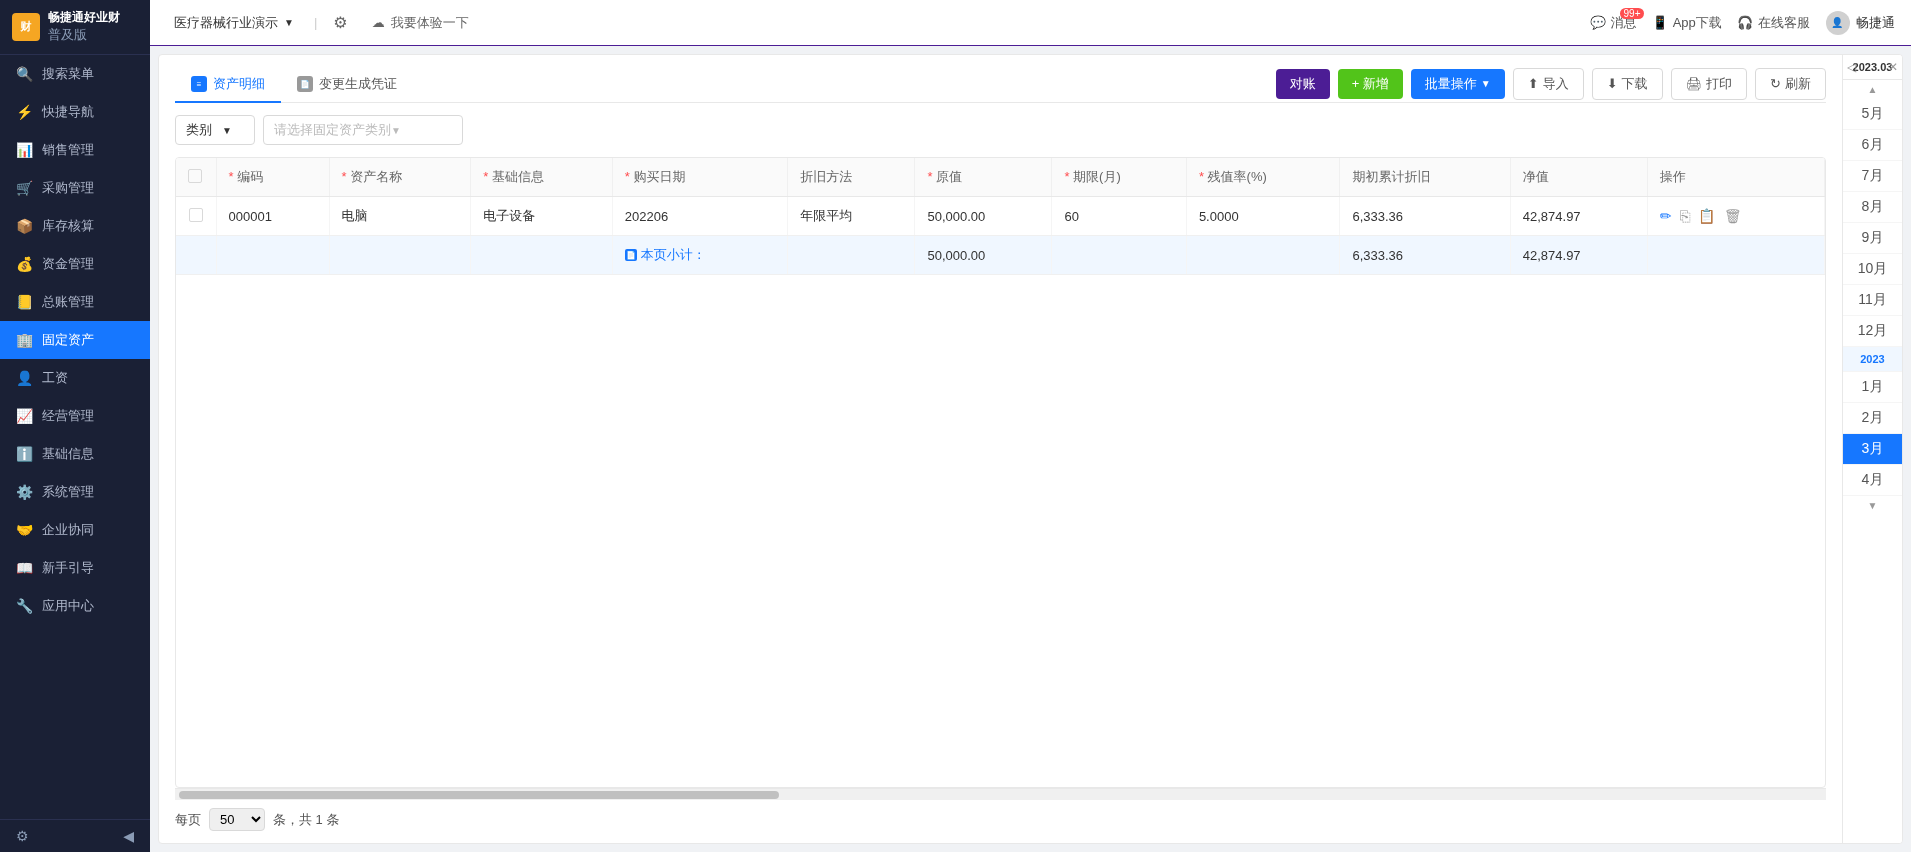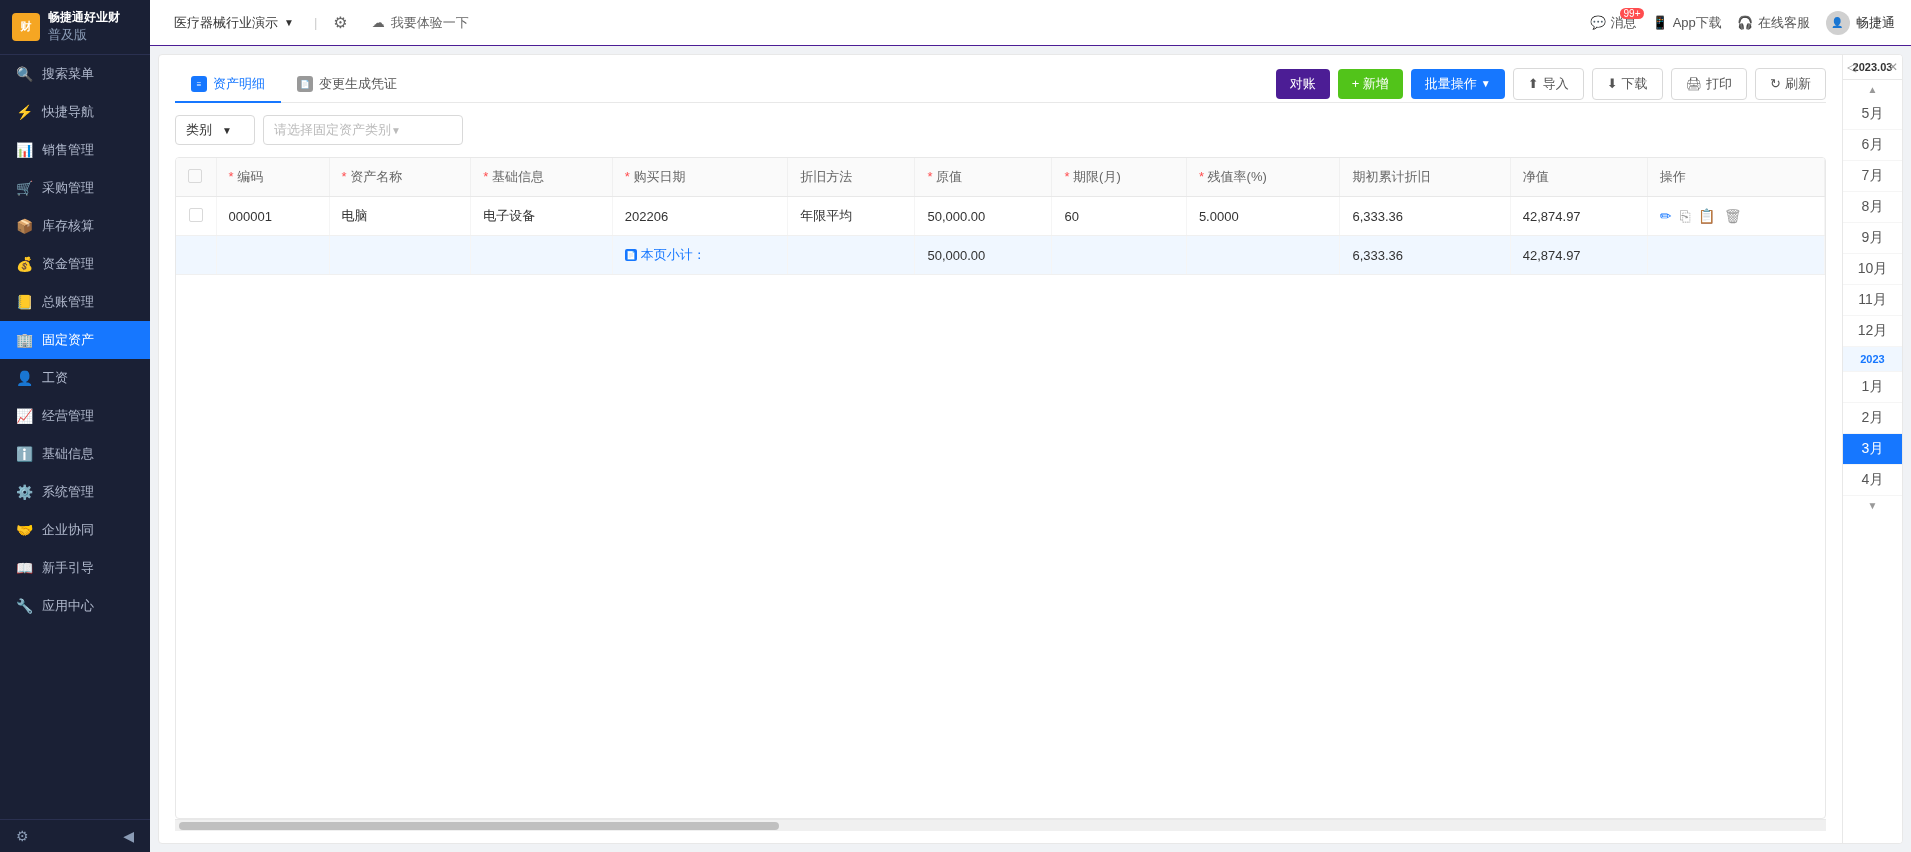--- a/index.html
+++ b/index.html
@@ -539,20 +539,30 @@
               <td></td>
             </tr>
           </tbody>
         </table>
       </div>
 
       <div class="bottom-scroll">
         <div class="scroll-thumb"></div>
       </div>
 
+      <div class="pagination">
+        <span>每页</span>
+        <select class="page-size-select">
+          <option>50</option>
+          <option>10</option>
+          <option>20</option>
+          <option>100</option>
+        </select>
+        <span>条，共 1 条</span>
+      </div>
     </div>
 
     <div class="date-sidebar">
       <div style="display:flex; align-items:center; justify-content:center; padding:6px 4px; border-bottom:1px solid #e8e8e8; position:relative;">
         <span class="date-sidebar-expand" style="position:absolute;left:4px;top:50%;transform:translateY(-50%);">◁</span>
         <span style="font-size:11px;color:#333;font-weight:bold;">2023.03</span>
         <span class="date-sidebar-close" style="position:absolute;right:4px;top:50%;transform:translateY(-50%);">✕</span>
       </div>
       <div class="date-nav-btn">▲</div>
       <div class="date-item">5月</div>

